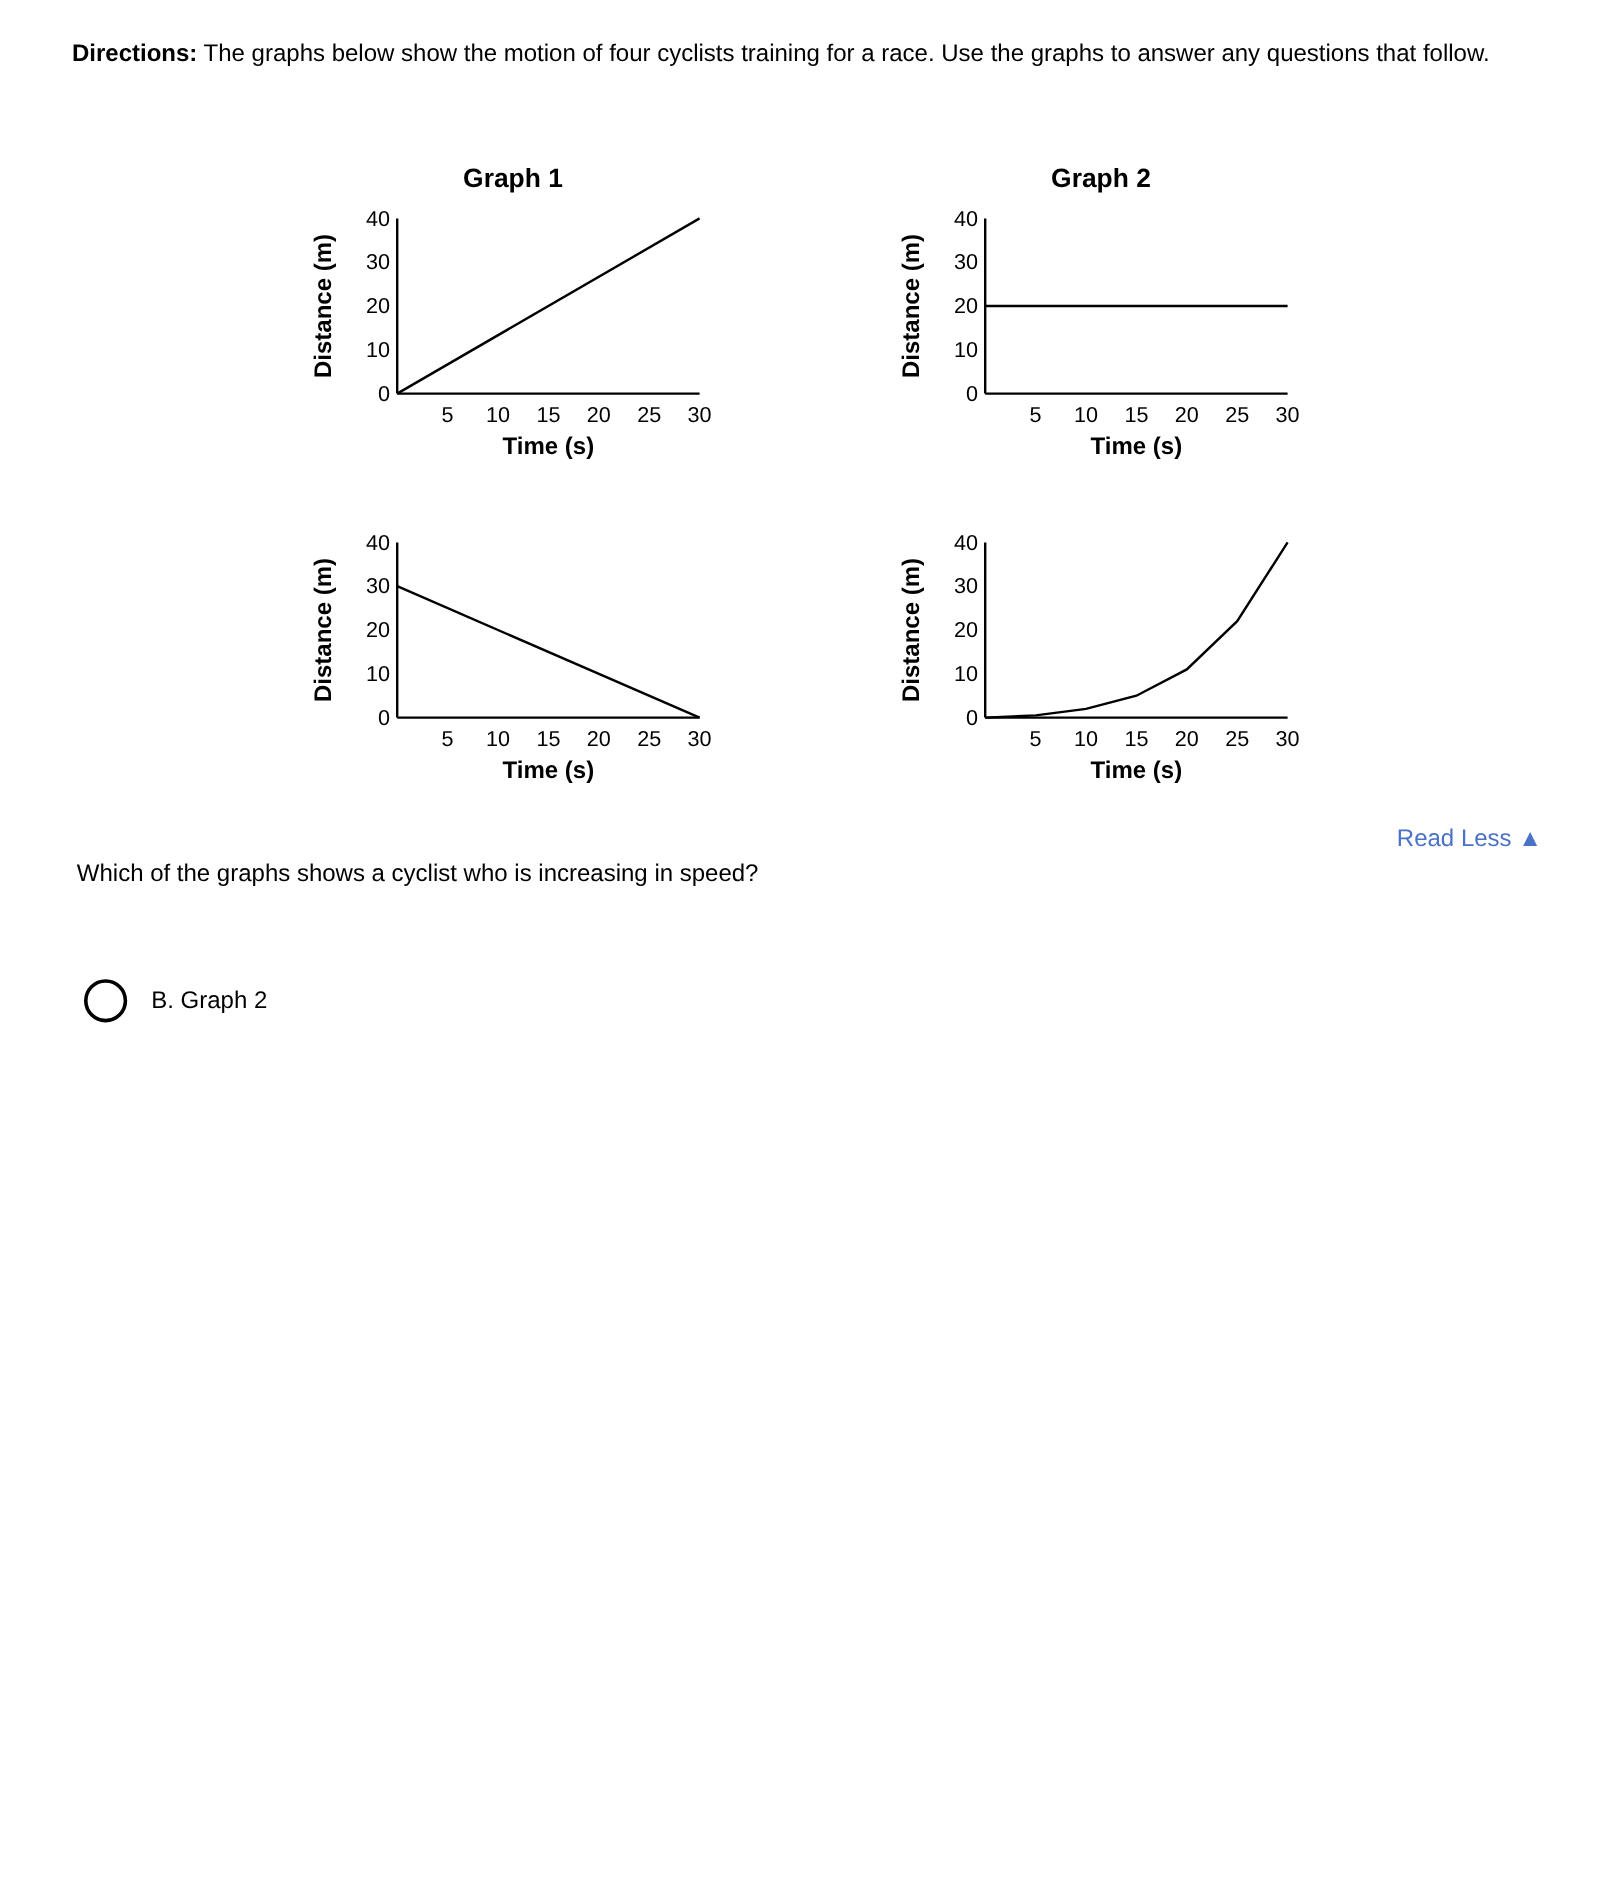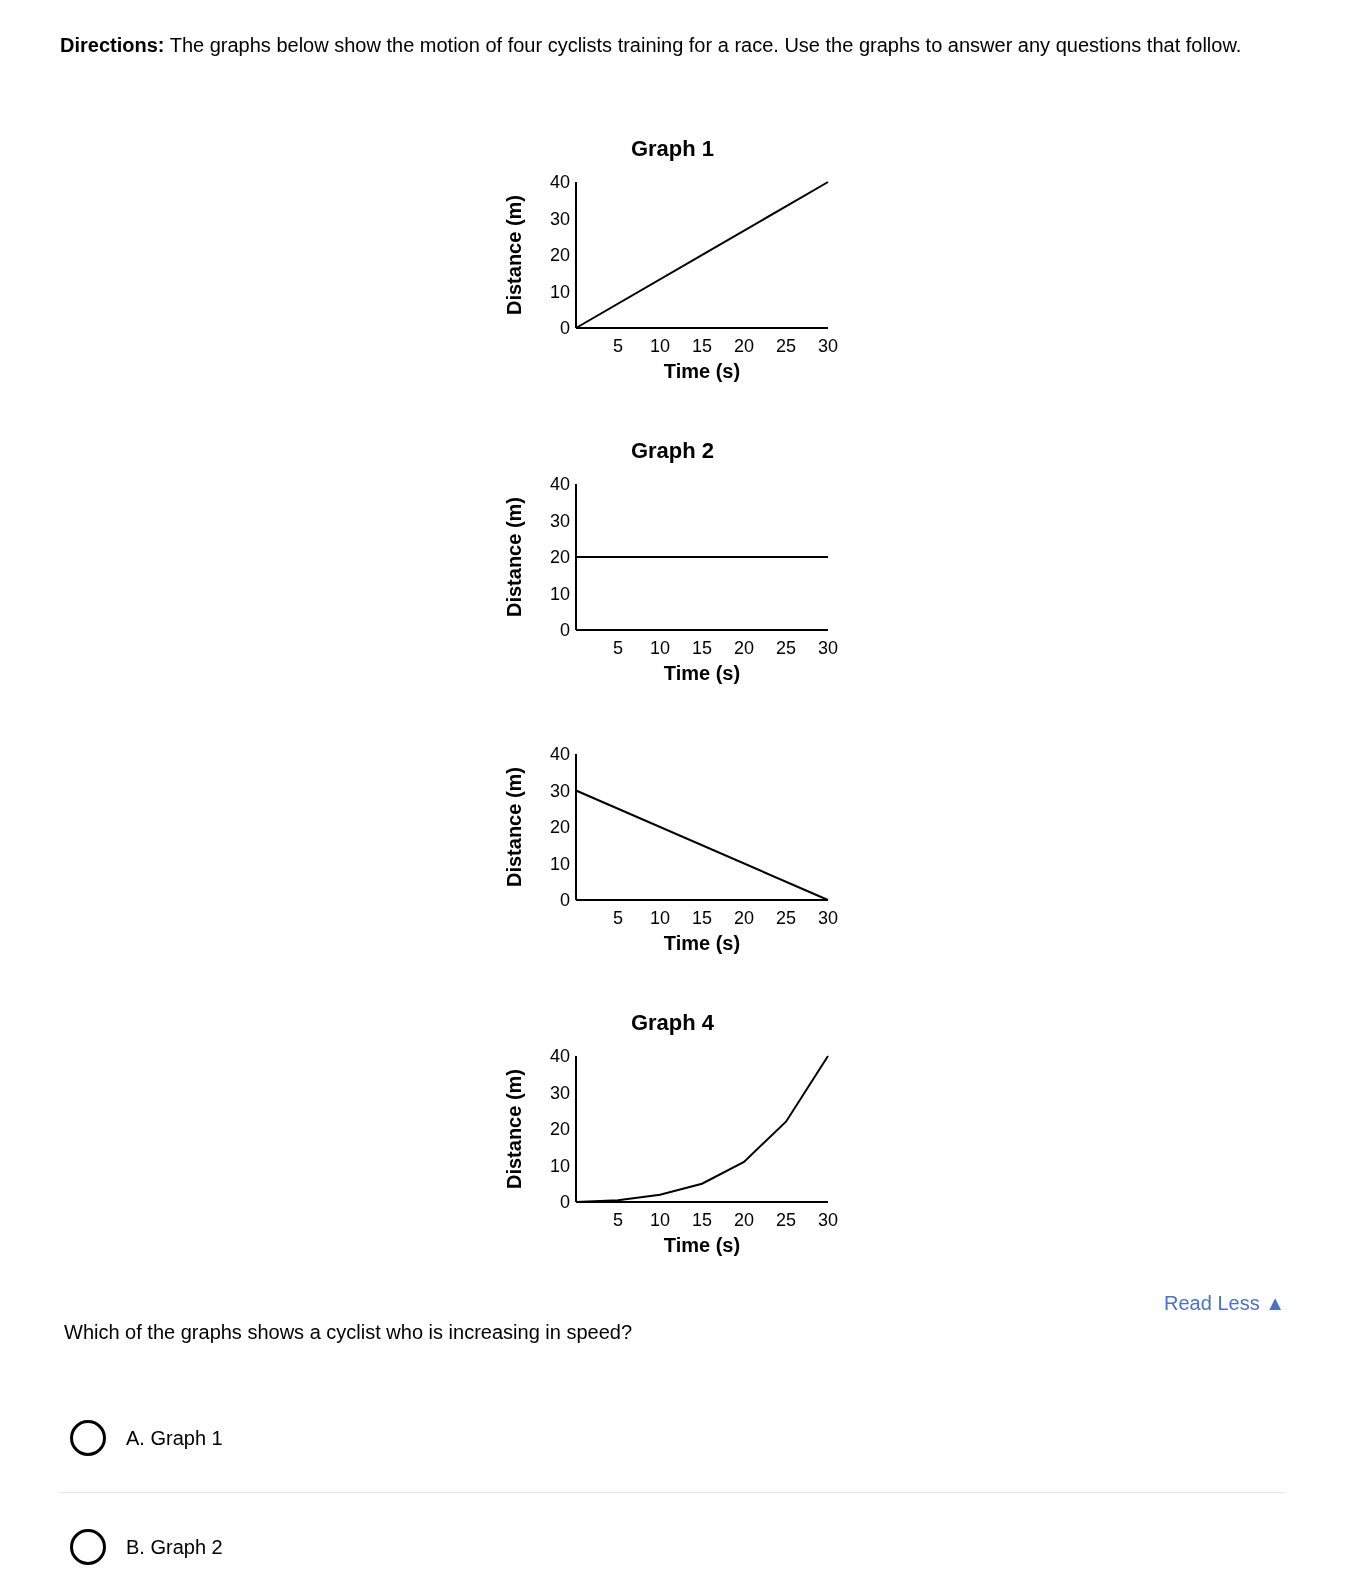--- a/index.html
+++ b/index.html
@@ -10,21 +10,21 @@
     padding: 30px 60px;
     background: #fff;
   }
   .directions {
     margin-bottom: 76px;
     line-height: 1.5;
   }
   .directions strong { font-weight: bold; }
   .charts-wrap {
     display: grid;
-    grid-template-columns: 1fr;
+    grid-template-columns: 1fr 1fr;
     column-gap: 80px;
     row-gap: 40px;
     margin: 0 auto 20px;
     width: 900px;
   }
   .chart-cell { text-align: center; }
   .chart-title { font-weight: bold; font-size: 22px; margin-bottom: 6px; }
   .readless { color:#4A72C7; text-align:right; margin: 6px 0 4px; }
   .question { margin: 6px 4px 40px; }
   .option-row {
@@ -107,21 +107,20 @@
         <text x="204" y="184" text-anchor="middle" class="tick-label">15</text>
         <text x="246" y="184" text-anchor="middle" class="tick-label">20</text>
         <text x="288" y="184" text-anchor="middle" class="tick-label">25</text>
         <text x="330" y="184" text-anchor="middle" class="tick-label">30</text>
         <text x="204" y="210" text-anchor="middle" class="axis-title">Time (s)</text>
         <text x="0" y="0" text-anchor="middle" class="axis-title" transform="translate(23,87) rotate(-90)">Distance (m)</text>
         <path d="M78 50.5 L330 160 " class="plot"></path>
       </svg>
   </div>
   <div class="chart-cell">
-    <div class="chart-title">Graph 4</div>
     <svg width="350" height="230">
         <line x1="78" y1="14" x2="78" y2="160" class="axis"></line>
         <line x1="78" y1="160" x2="330" y2="160" class="axis"></line>
         <text x="72" y="166" text-anchor="end" class="tick-label">0</text>
         <text x="72" y="129.5" text-anchor="end" class="tick-label">10</text>
         <text x="72" y="93" text-anchor="end" class="tick-label">20</text>
         <text x="72" y="56.5" text-anchor="end" class="tick-label">30</text>
         <text x="72" y="20" text-anchor="end" class="tick-label">40</text>
         <text x="120" y="184" text-anchor="middle" class="tick-label">5</text>
         <text x="162" y="184" text-anchor="middle" class="tick-label">10</text>
@@ -135,19 +134,15 @@
       </svg>
   </div>
 </div>
 
 <div class="readless">Read Less ▲</div>
 <div class="question">Which of the graphs shows a cyclist who is increasing in speed?</div>
 
 <div>
   <div class="option-row">
     <div class="radio"></div>
-    <span>A. Graph 1</span>
-  </div>
-  <div class="option-row">
-    <div class="radio"></div>
     <span>B. Graph 2</span>
   </div>
 </div>
 
 </body></html>

